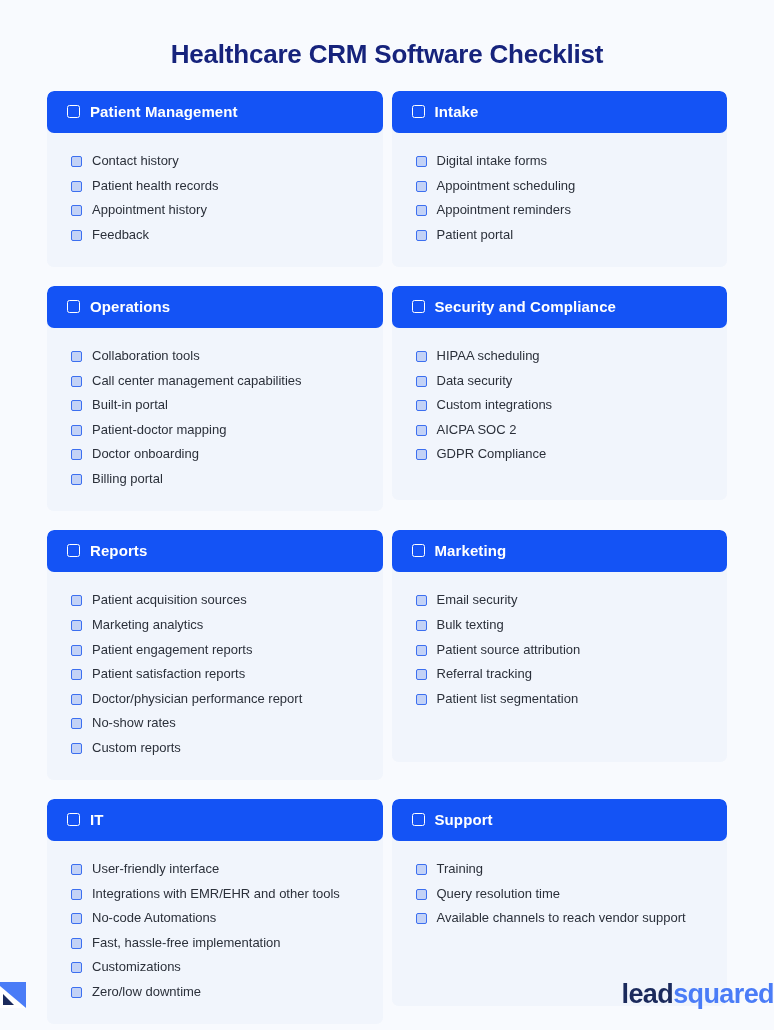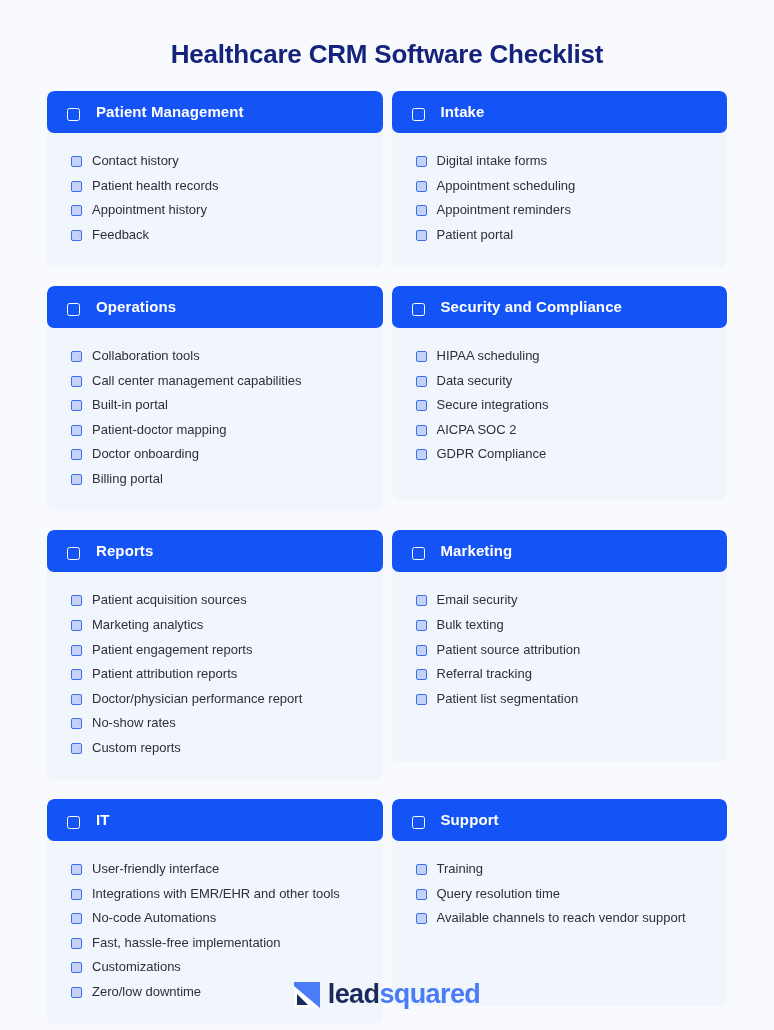--- a/index.html
+++ b/index.html
@@ -52,22 +52,22 @@
     overflow: hidden;
     background: #f1f5fc;
     display: flex;
     flex-direction: column;
   }
 
   .card-header {
     background: #1453f5;
     border-radius: 7px;
     display: flex;
-    align-items: flex-end;
-    gap: 16px;
+    align-items: center;
+    gap: 10px;
     padding: 12px 16px 12px 20px;
     min-height: 40px;
   }
 
   .card-header .hdr-title {
     color: #ffffff;
     font-size: 15px;
     font-weight: bold;
     letter-spacing: 0.1px;
     line-height: 1.2;
@@ -122,21 +122,21 @@
   .row-4 .card-body { min-height: 165px; }
 
   
   .footer {
     position: absolute;
     left: 0;
     right: 0;
     bottom: 22px;
     display: flex;
     align-items: center;
-    justify-content: center;
+    justify-content: space-between;
     gap: 8px;
   }
 
   .logo-mark {
     width: 26px;
     height: 26px;
     position: relative;
     flex: 0 0 auto;
   }
 
@@ -253,21 +253,21 @@
             <li class="item">
               <span class="cb-item"></span>
               <span class="item-label">HIPAA scheduling</span>
             </li>
             <li class="item">
               <span class="cb-item"></span>
               <span class="item-label">Data security</span>
             </li>
             <li class="item">
               <span class="cb-item"></span>
-              <span class="item-label">Secure integrations</span>
+              <span class="item-label">Custom integrations</span>
             </li>
             <li class="item">
               <span class="cb-item"></span>
               <span class="item-label">AICPA SOC 2</span>
             </li>
             <li class="item">
               <span class="cb-item"></span>
               <span class="item-label">GDPR Compliance</span>
             </li>
           </ul>
@@ -287,21 +287,21 @@
             <li class="item">
               <span class="cb-item"></span>
               <span class="item-label">Marketing analytics</span>
             </li>
             <li class="item">
               <span class="cb-item"></span>
               <span class="item-label">Patient engagement reports</span>
             </li>
             <li class="item">
               <span class="cb-item"></span>
-              <span class="item-label">Patient attribution reports</span>
+              <span class="item-label">Patient satisfaction reports</span>
             </li>
             <li class="item">
               <span class="cb-item"></span>
               <span class="item-label">Doctor/physician performance report</span>
             </li>
             <li class="item">
               <span class="cb-item"></span>
               <span class="item-label">No-show rates</span>
             </li>
             <li class="item">

